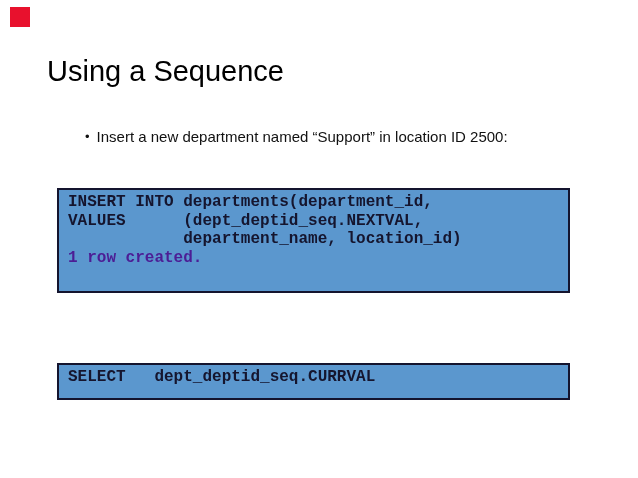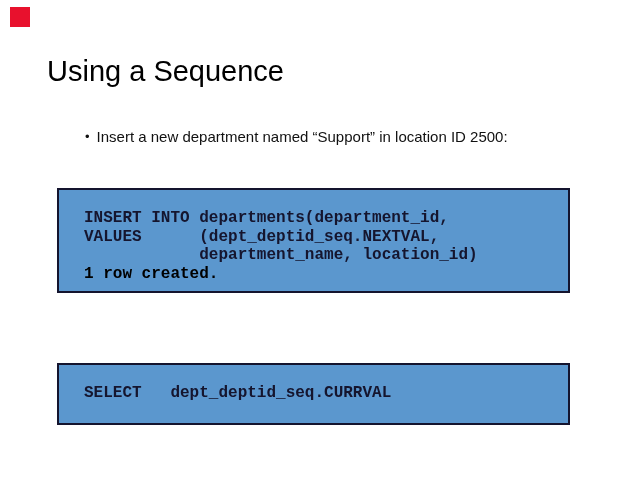--- a/index.html
+++ b/index.html
@@ -51,32 +51,32 @@
   }
   .codebox {
     position: absolute;
     left: 57px;
     width: 513px;
     box-sizing: border-box;
     background: #5b97ce;
     border: 2px solid #14142e;
   }
   #codebox-insert { top: 188px; height: 105px; }
-  #codebox-currval { top: 363px; height: 62px; }
+  #codebox-currval { top: 363px; height: 37px; }
   .codebox pre {
-    margin: 16px;
+    margin: 0;
     padding: 3px 0 0 9px;
     font-family: "Liberation Mono", monospace;
     font-weight: bold;
     font-size: 16px;
     line-height: 18.6px;
     color: #15152e;
   }
   .code-line { display: block; white-space: pre; }
-  .code-line.result { color: #000000; }
+  .code-line.result { color: #4c1d95; }
 </style>
 </head>
 <body>
 
 <div id="slide">
 
   <div class="marker"></div>
 
   <div class="title">Using a Sequence</div>
 

